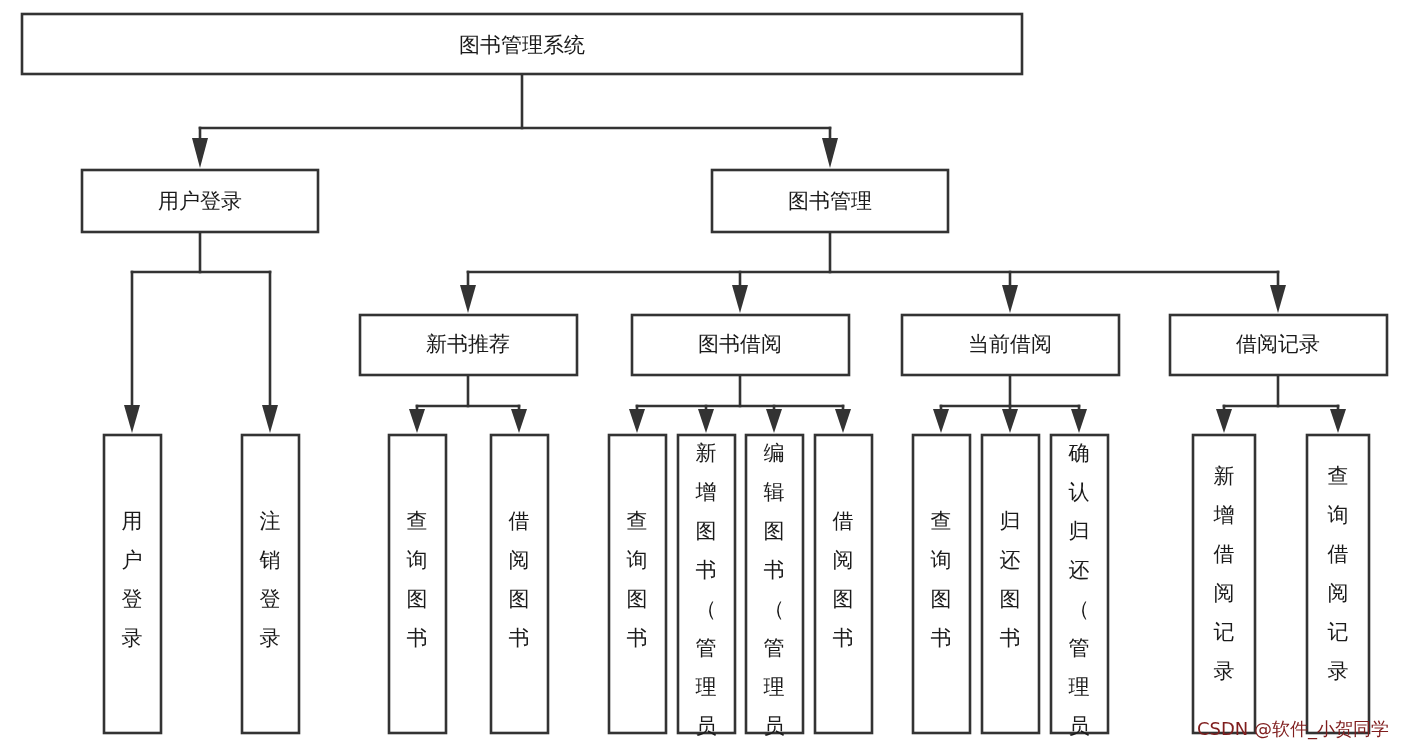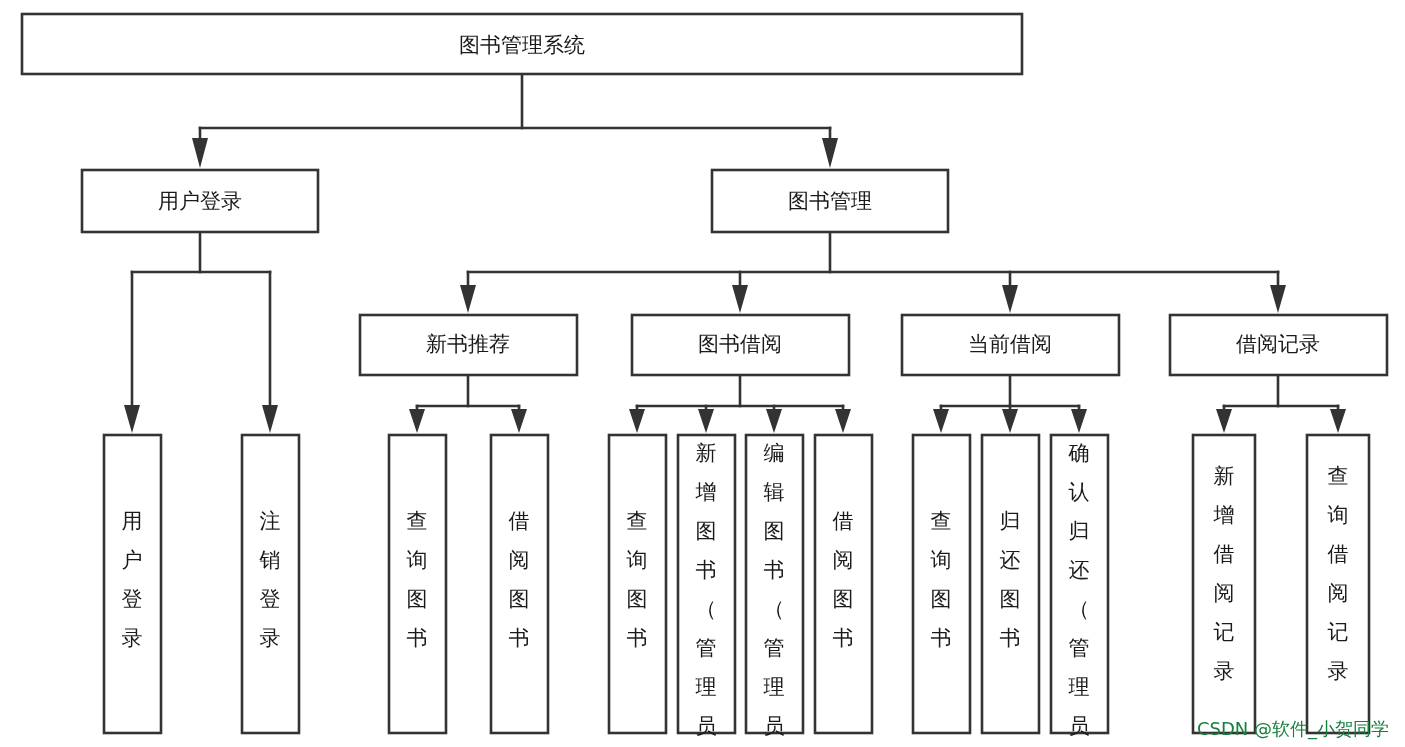--- a/index.html
+++ b/index.html
@@ -53,21 +53,21 @@
     font-family: "DejaVu Sans", "Liberation Sans", sans-serif;
     font-size: 21px;
     text-anchor: middle;
   }
   .watermark {
     position: absolute;
     right: 16px;
     bottom: 6px;
     font-family: "DejaVu Sans", "Liberation Sans", sans-serif;
     font-size: 18px;
-    color: #15803d;
+    color: #7f1d1d;
     white-space: nowrap;
     user-select: none;
   }
 </style>
 </head>
 <body>
 
 <div id="diagram-root">
 
   <svg class="diagram" viewBox="0 0 1405 747" xmlns="http://www.w3.org/2000/svg">

